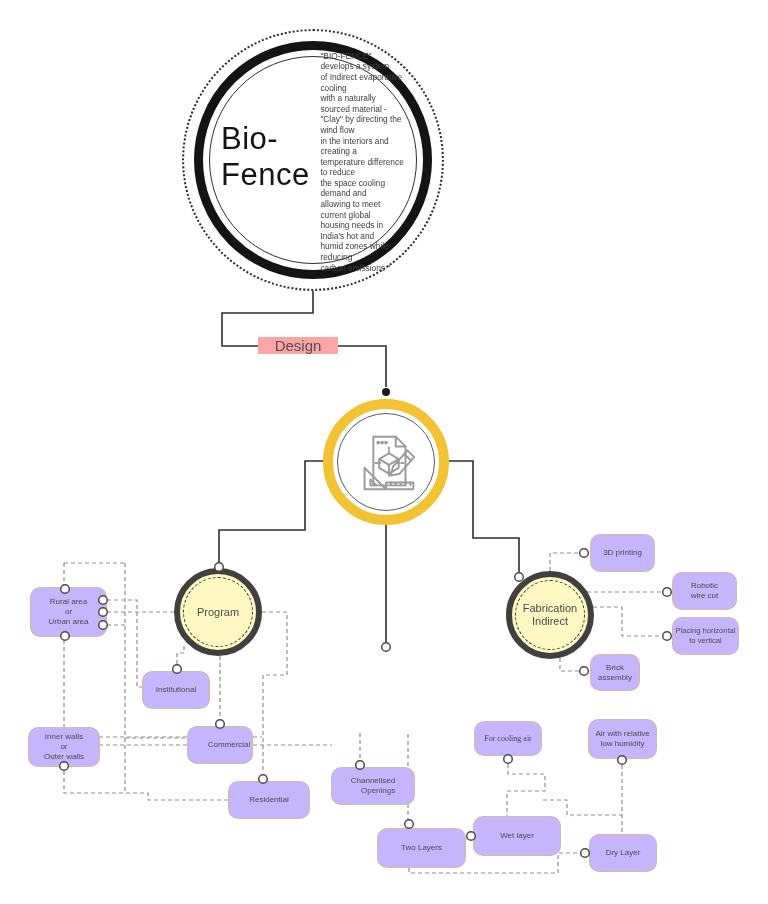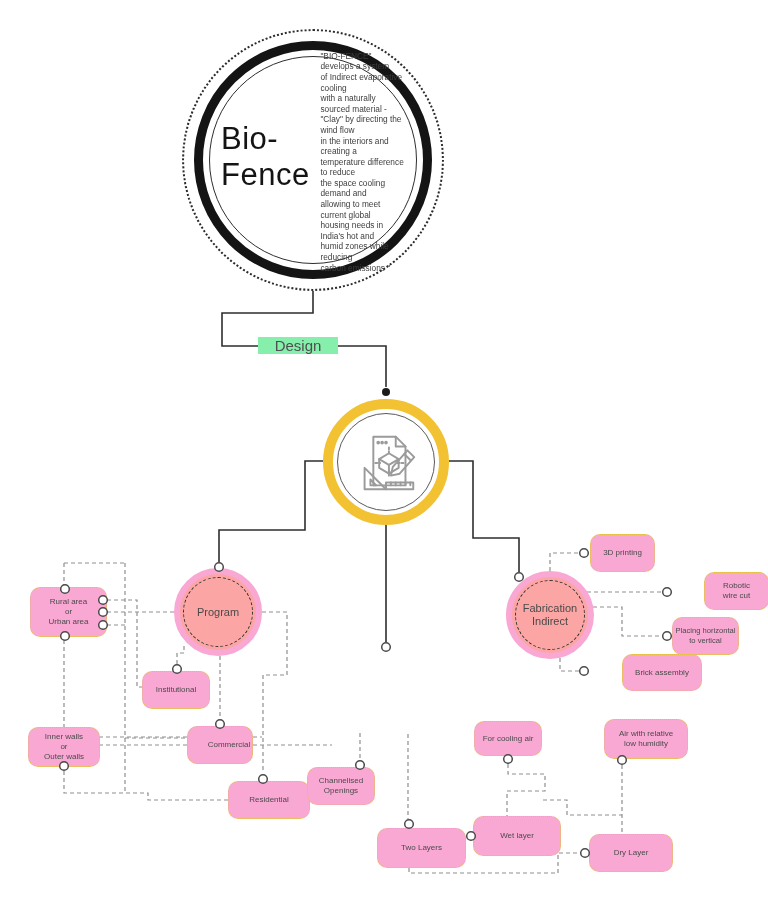--- a/index.html
+++ b/index.html
@@ -19,37 +19,37 @@
   .ring-dotted { left:182px; top:29px; width:262px; height:262px; border:2px dotted #2b2b2b; }
   .ring-thick  { left:194px; top:41px; width:238px; height:238px; border:9px solid #141414; }
   .ring-thin   { left:209px; top:56px; width:208px; height:208px; border:1.6px solid #2e2e2e; background:#fff; }
   .root-content { position:absolute; left:221px; top:72px; width:184px; height:180px; z-index:2;
     display:flex; flex-direction:row; align-items:center; justify-content:flex-start; text-align:left; }
   .root-title { font-size:31px; font-weight:500; color:#141414; letter-spacing:.5px; margin-bottom:11px; }
   .root-desc { font-size:8.3px; line-height:10.6px; color:#3d3d3d; white-space:pre-line; }
 
   
   .design-label { position:absolute; left:258px; top:337px; width:80px; z-index:2;
-    text-align:center; font-size:15px; color:#4f4f4f; background:#86efac; }
+    text-align:center; font-size:15px; color:#4f4f4f; background:#fca5a5; }
 
   
   .design-circle { position:absolute; left:323px; top:399px; width:126px; height:126px; z-index:2;
     border:10px solid #F2C233; border-radius:50%; background:#fff; display:flex; align-items:center; justify-content:center; }
   .design-circle-inner { width:98px; height:98px; border:1.6px solid #5a5a5a; border-radius:50%;
     display:flex; align-items:center; justify-content:center; background:#fff; }
 
   
-  .branch { position:absolute; width:88px; height:88px; border:6px solid #f9a8d4; border-radius:50%;
-    background:#fca5a5; padding:3px; z-index:2; }
+  .branch { position:absolute; width:88px; height:88px; border:6px solid #404040; border-radius:50%;
+    background:#fef9c3; padding:3px; z-index:2; }
   .branch-inner { width:100%; height:100%; border:1.7px dashed #2e2e2e; border-radius:50%;
     display:flex; align-items:center; justify-content:center; text-align:center;
     font-size:11px; line-height:13px; color:#4a4a4a; white-space:pre-line; }
 
   
-  .leaf { position:absolute; border:1.6px dotted #E4BF3F; border-radius:10px; background:#f9a8d4; z-index:2;
+  .leaf { position:absolute; border:1.6px dotted #E4BF3F; border-radius:10px; background:#c4b5fd; z-index:2;
     display:flex; align-items:center; justify-content:center; text-align:center;
     font-size:8px; line-height:9.8px; color:#4a4a4a; white-space:pre-line; padding:2px; }
 </style>
 </head>
 <body>
 
 <div id="canvas">
 
   <svg class="layer" id="lines" viewBox="0 0 768 904">
 
@@ -141,34 +141,34 @@
 
   <div class="leaf node-layer" style="left:30px;  top:587px; width:77px; height:50px;">Rural area
 or
 Urban area</div>
   <div class="leaf node-layer" style="left:28px;  top:727px; width:72px; height:40px;">Inner walls
 or
 Outer walls</div>
   <div class="leaf node-layer" style="left:142px; top:671px; width:68px; height:38px;">Institutional</div>
   <div class="leaf node-layer" style="left:187px; top:726px; width:66px; height:38px;padding-left:20px;">Commercial</div>
   <div class="leaf node-layer" style="left:228px; top:781px; width:82px; height:38px;">Residential</div>
-  <div class="leaf node-layer" style="left:307px; top:767px; width:68px; height:38px;">Channelised
+  <div class="leaf node-layer" style="left:331px; top:767px; width:84px; height:38px;text-align:right;">Channelised
 Openings</div>
   <div class="leaf node-layer" style="left:377px; top:828px; width:89px; height:40px;">Two Layers</div>
   <div class="leaf node-layer" style="left:473px; top:816px; width:88px; height:40px;">Wet layer</div>
-  <div class="leaf node-layer" style="left:474px; top:721px; width:68px; height:35px;">For cooling air</div>
-  <div class="leaf node-layer" style="left:604px; top:719px; width:84px; height:40px;">Air with relative
+  <div class="leaf node-layer" style="left:474px; top:721px; width:68px; height:35px;font-family:Liberation Serif, serif;">For cooling air</div>
+  <div class="leaf node-layer" style="left:588px; top:719px; width:69px; height:40px;">Air with relative
 low humidity</div>
-  <div class="leaf node-layer" style="left:589px; top:834px; width:84px; height:38px;">Dry Layer</div>
+  <div class="leaf node-layer" style="left:589px; top:834px; width:68px; height:38px;">Dry Layer</div>
   <div class="leaf node-layer" style="left:590px; top:534px; width:65px; height:38px;">3D printing</div>
-  <div class="leaf node-layer" style="left:672px; top:572px; width:65px; height:38px;margin-left:32px;">Robotic
+  <div class="leaf node-layer" style="left:672px; top:572px; width:65px; height:38px;">Robotic
 wire cut</div>
   <div class="leaf node-layer" style="left:672px; top:617px; width:67px; height:38px; font-size:7.6px;">Placing horizontal
 to vertical</div>
-  <div class="leaf node-layer" style="left:622px; top:654px; width:80px; height:37px;">Brick assembly</div>
+  <div class="leaf node-layer" style="left:590px; top:654px; width:50px; height:37px;">Brick assembly</div>
 
   <svg class="layer" id="dots" viewBox="0 0 768 904">
     <circle cx="386" cy="392" r="4" fill="#1a1a1a"></circle>
     <g fill="#fff" stroke="#4a4a4a" stroke-width="1.5">
       <circle cx="219" cy="567" r="4.3"></circle>
         <circle cx="519" cy="577" r="4.3"></circle>
         <circle cx="386" cy="647" r="4.3"></circle>
       <circle cx="65" cy="589" r="4.3"></circle>
         <circle cx="65" cy="636" r="4.3"></circle>
       <circle cx="103" cy="600" r="4.3"></circle>

